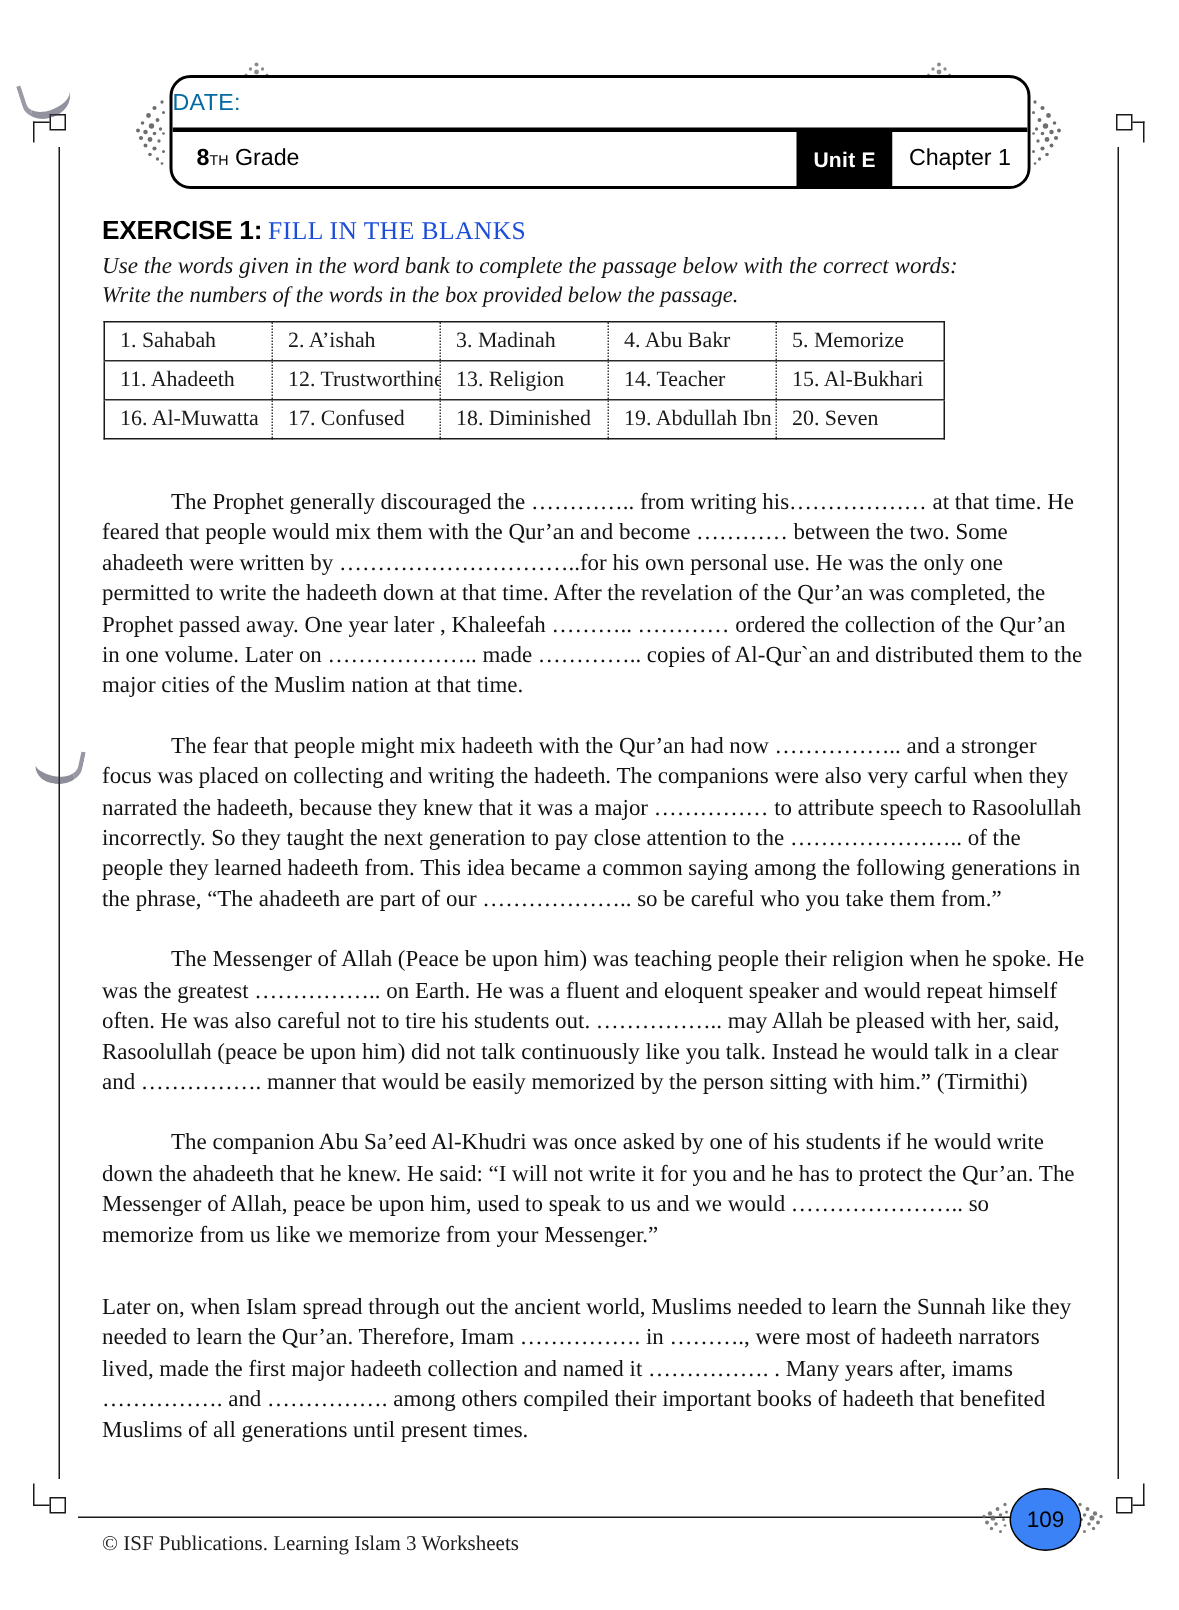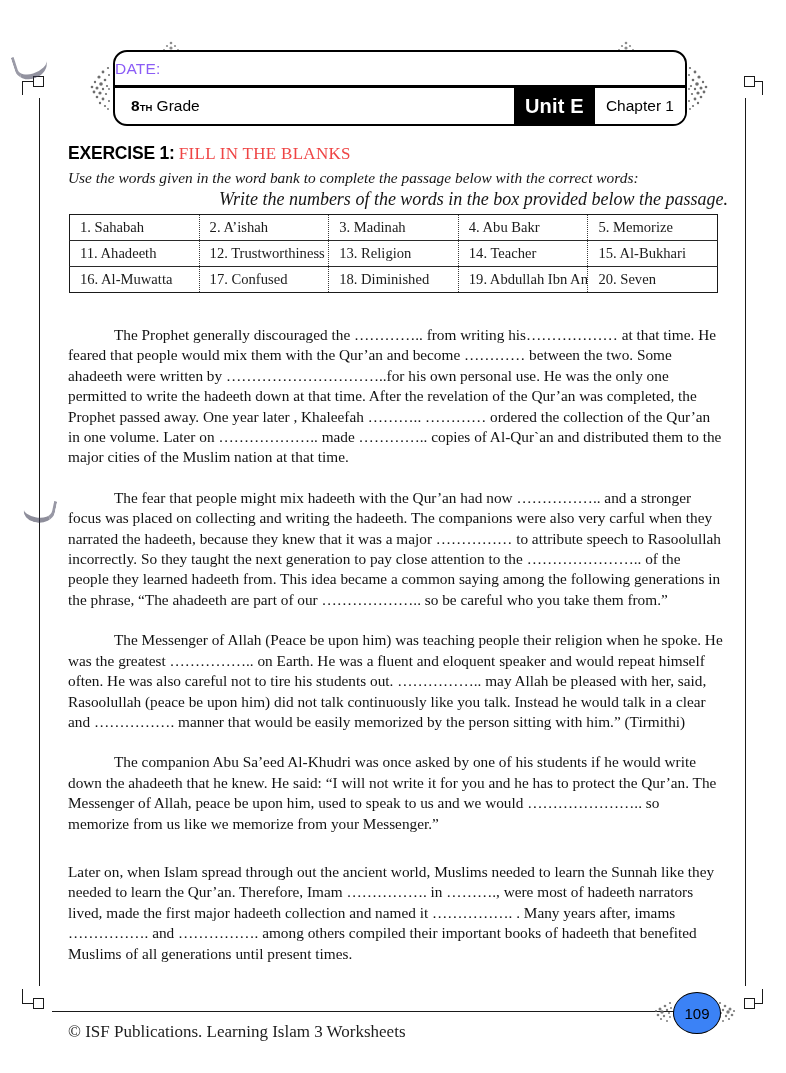--- a/index.html
+++ b/index.html
@@ -88,42 +88,42 @@
     font-size: 15.5px;
     color: #000;
     letter-spacing: 0.2px;
     flex: 0 0 300px;
     display: flex;
     align-items: center;
   }
   .hb-date {
     font-family: "Liberation Sans", sans-serif;
     font-size: 15.5px;
-    color: #8b5cf6;
+    color: #0369a1;
     letter-spacing: 0.2px;
     display: flex;
     align-items: center;
   }
   .hb-grade {
     flex: 1 1 auto;
     padding-left: 16px;
     font-family: "Liberation Sans", sans-serif;
     font-size: 15.5px;
     color: #000;
     display: flex;
     align-items: center;
   }
   .hb-grade b { font-weight: bold; }
-  .hb-grade sup { font-size: 9.5px; font-weight: bold; vertical-align: top; line-height: 1; position: relative; top: 2px;}
+  .hb-grade sup { font-size: 9.5px; font-weight: normal; vertical-align: top; line-height: 1; position: relative; top: 2px;}
   .hb-unit {
     background: #000;
     color: #ffffff;
     font-family: "Liberation Sans", sans-serif;
     font-weight: bold;
-    font-size: 20px;
+    font-size: 14px;
     display: flex;
     align-items: center;
     justify-content: center;
     padding: 0 11px;
     letter-spacing: 0.2px;
   }
   .hb-chapter {
     background: #ffffff;
     color: #000;
     font-family: "Liberation Sans", sans-serif;
@@ -157,43 +157,43 @@
   .ex-label {
     font-family: "Liberation Sans", sans-serif;
     font-weight: bold;
     font-size: 17.5px;
     color: #000;
     letter-spacing: -0.2px;
   }
   .ex-title {
     font-family: "Liberation Serif", serif;
     font-size: 17px;
-    color: #ef4444;
+    color: #1d4ed8;
     letter-spacing: 0.3px;
   }
 
   .instr {
     position: absolute;
     left: 68px;
     width: 660px;
     font-family: "Liberation Serif", serif;
     font-size: 15.4px;
     color: #151515;
     line-height: 1.28;
     font-style: italic;
   }
   .instr-1 { top: 168px; }
-  .instr-2 { top: 188px; font-style: italic; font-size: 18px; text-align: right; }
+  .instr-2 { top: 188px; font-style: italic; font-size: 15px; }
 
   
   .wordbank {
     position: absolute;
     left: 69px;
     top: 214px;
-    width: 649px;
+    width: 561px;
     border-collapse: collapse;
     border: 1.3px solid #1a1a1a;
     table-layout: fixed;
   }
   .wordbank td {
     border-top: 1.1px solid #2a2a2a;
     border-right: 1.3px dotted #3a3a3a;
     padding: 3px 0 3px 10px;
     font-family: "Liberation Serif", serif;
     font-size: 14.6px;
@@ -230,21 +230,21 @@
     top: 1011px;
     width: 640px;
     height: 1.4px;
     background: #1a1a1a;
   }
   .footer-text {
     position: absolute;
     left: 68px;
     top: 1022px;
     font-family: "Liberation Serif", serif;
-    font-size: 17px;
+    font-size: 14px;
     color: #1d1d1d;
     white-space: nowrap;
   }
   .page-num-circle {
     position: absolute;
     left: 673px;
     top: 992px;
     width: 46px;
     height: 40px;
     border: 1.6px solid #000;

